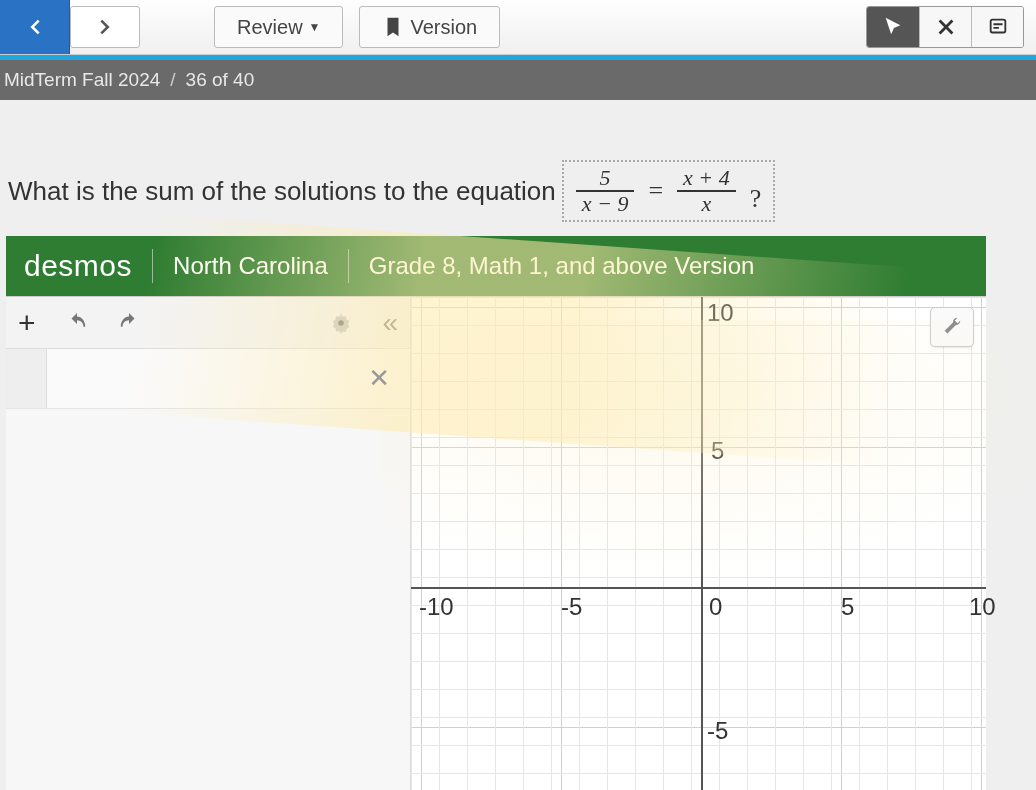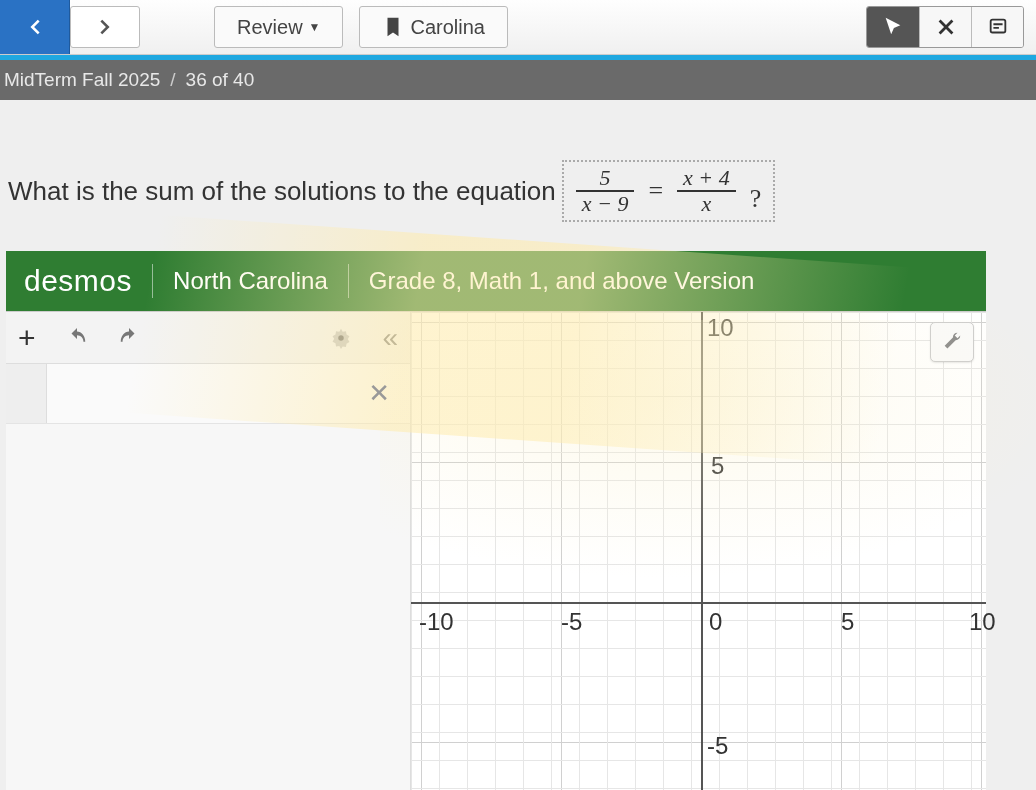--- a/index.html
+++ b/index.html
@@ -19,21 +19,21 @@
   .tool-cell:first-child { border-left: none; background: #555; color: #fff; }
   
   .accent-line { height: 5px; background: #1fa8e0; }
   
   
   .exam-bar { height: 40px; background: #6a6a6a; color: #e8e8e8; display: flex; align-items: center; font-size: 19px; padding: 0 4px; }
   .exam-bar .sep { margin: 0 10px; color: #ccc; }
   
   
   .content { padding: 60px 10px 0 6px; background: #efefef; }
-  .question { font-size: 26px; color: #333; display: flex; align-items: center; flex-wrap: wrap; gap: 6px; margin-bottom: 29px; padding-left: 2px;}
+  .question { font-size: 26px; color: #333; display: flex; align-items: center; flex-wrap: wrap; gap: 6px; margin-bottom: 14px; padding-left: 2px;}
   .eq-box { border: 2px dotted #aaa; padding: 4px 12px; display: inline-flex; align-items: center; font-family: 'Times New Roman', serif; font-style: italic; font-size: 26px; gap: 14px; }
   .frac { display: inline-flex; flex-direction: column; align-items: center; font-size: 22px; line-height: 1.1; }
   .frac .num, .frac .den { padding: 0 6px; font-style: italic;}
   .frac .bar { width: 100%; border-top: 2px solid #333; }
   .eq-sign { font-style: normal; font-size: 26px; }
   .qmark { font-style: normal; align-self: flex-end; margin-bottom: 2px; }
   
   
   .desmos-bar { height: 60px; background: #2f7d32; color: #fff; display: flex; align-items: center; font-size: 24px; padding: 0 18px; width: 980px; }
   .desmos-logo { font-weight: 400; letter-spacing: 0.5px; font-size: 30px; }
@@ -90,21 +90,21 @@
   </div>
   <div class="toolbar-gap"></div>
   <div class="pill-btn">
     <span>Review</span>
     <span class="caret">▼</span>
   </div>
   <div class="pill-btn">
     <svg class="icon" viewBox="0 0 24 24">
         <path fill="currentColor" d="M6 2h12v20l-6-4-6 4z"></path>
       </svg>
-    <span>Carolina</span>
+    <span>Version</span>
   </div>
   <div class="toolbar-flex"></div>
   <div class="tool-cluster">
     <div class="tool-cell">
       <svg class="icon" viewBox="0 0 24 24">
           <path fill="currentColor" d="M4 2l6 18 3-7 7-3z"></path>
         </svg>
     </div>
     <div class="tool-cell">
       <svg class="icon" viewBox="0 0 24 24">
@@ -115,21 +115,21 @@
       <svg class="icon" viewBox="0 0 24 24">
           <rect x="4" y="4" width="16" height="14" rx="2" fill="none" stroke="currentColor" stroke-width="2"></rect>
           <path d="M7 9h10M7 13h6" stroke="currentColor" stroke-width="2"></path>
         </svg>
     </div>
   </div>
 </div>
 <div class="accent-line"></div>
 
 <div class="exam-bar">
-  <span>MidTerm Fall 2025</span>
+  <span>MidTerm Fall 2024</span>
   <span class="sep">/</span>
   <span>36 of 40</span>
 </div>
 
 <div class="content">
   <div class="question">
     <span>What is the sum of the solutions to the equation</span>
     <span class="eq-box">
       <span class="frac">
         <span class="num">5</span>

